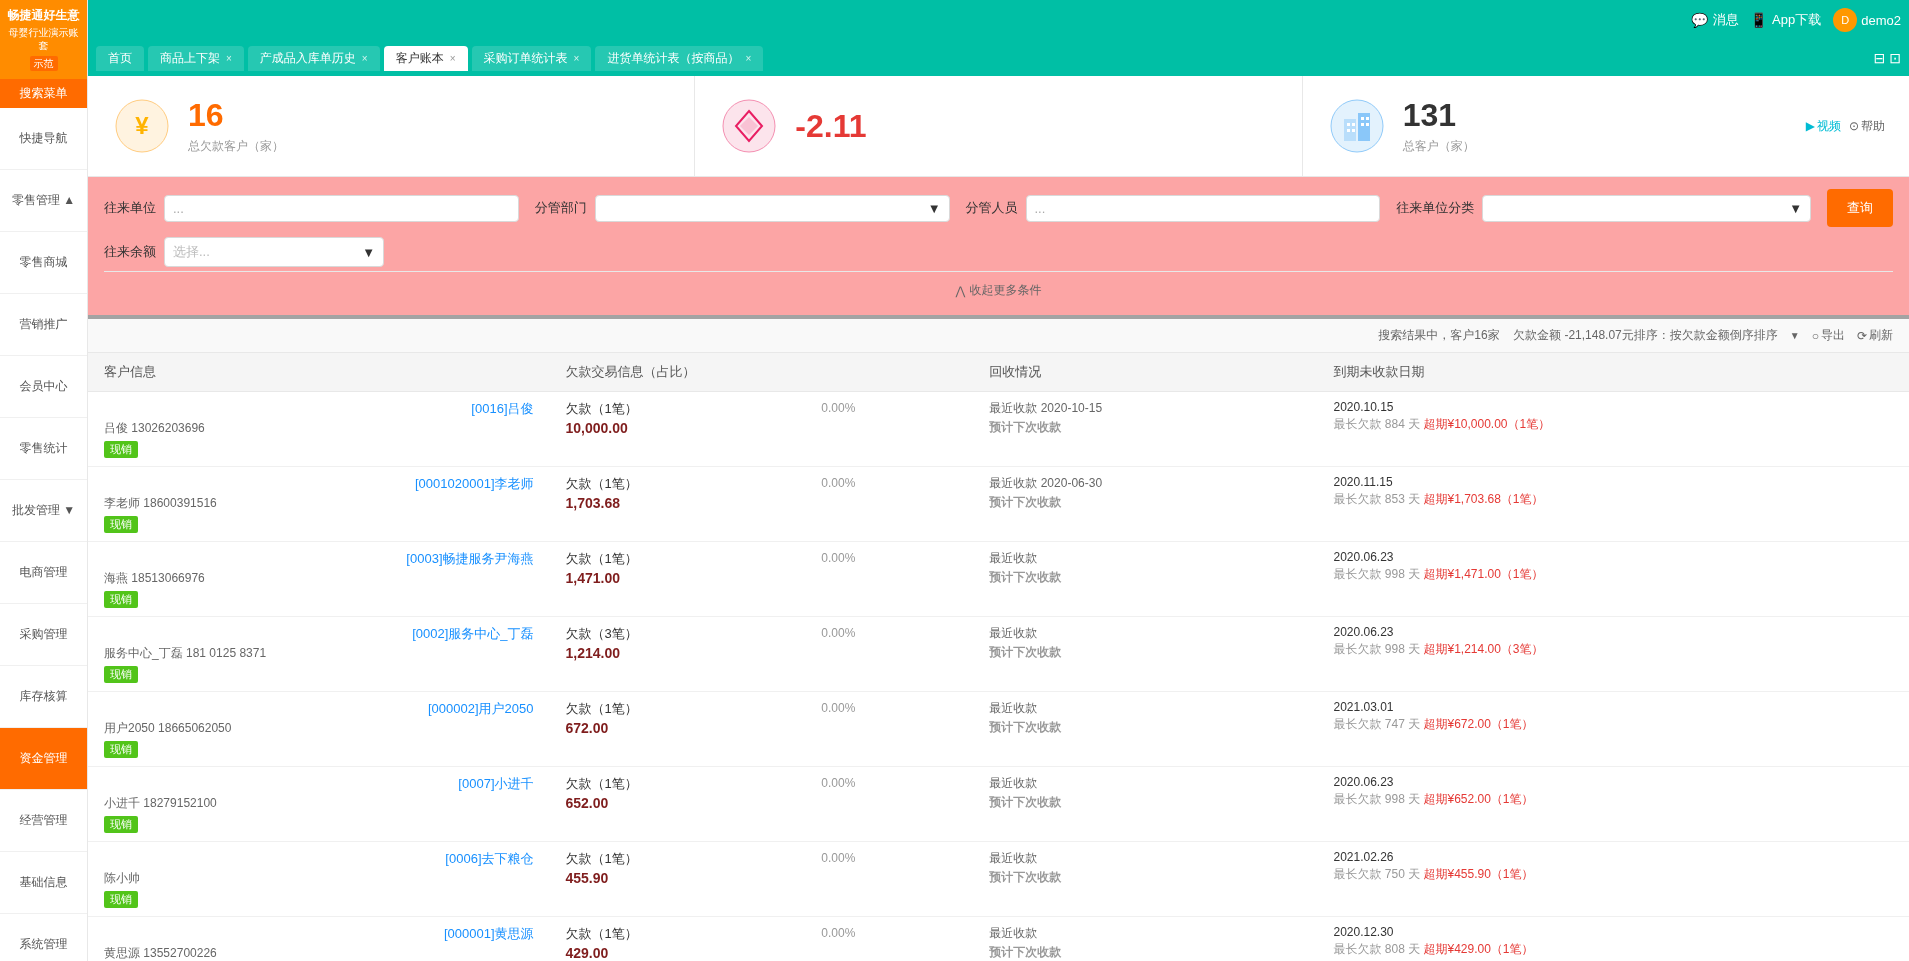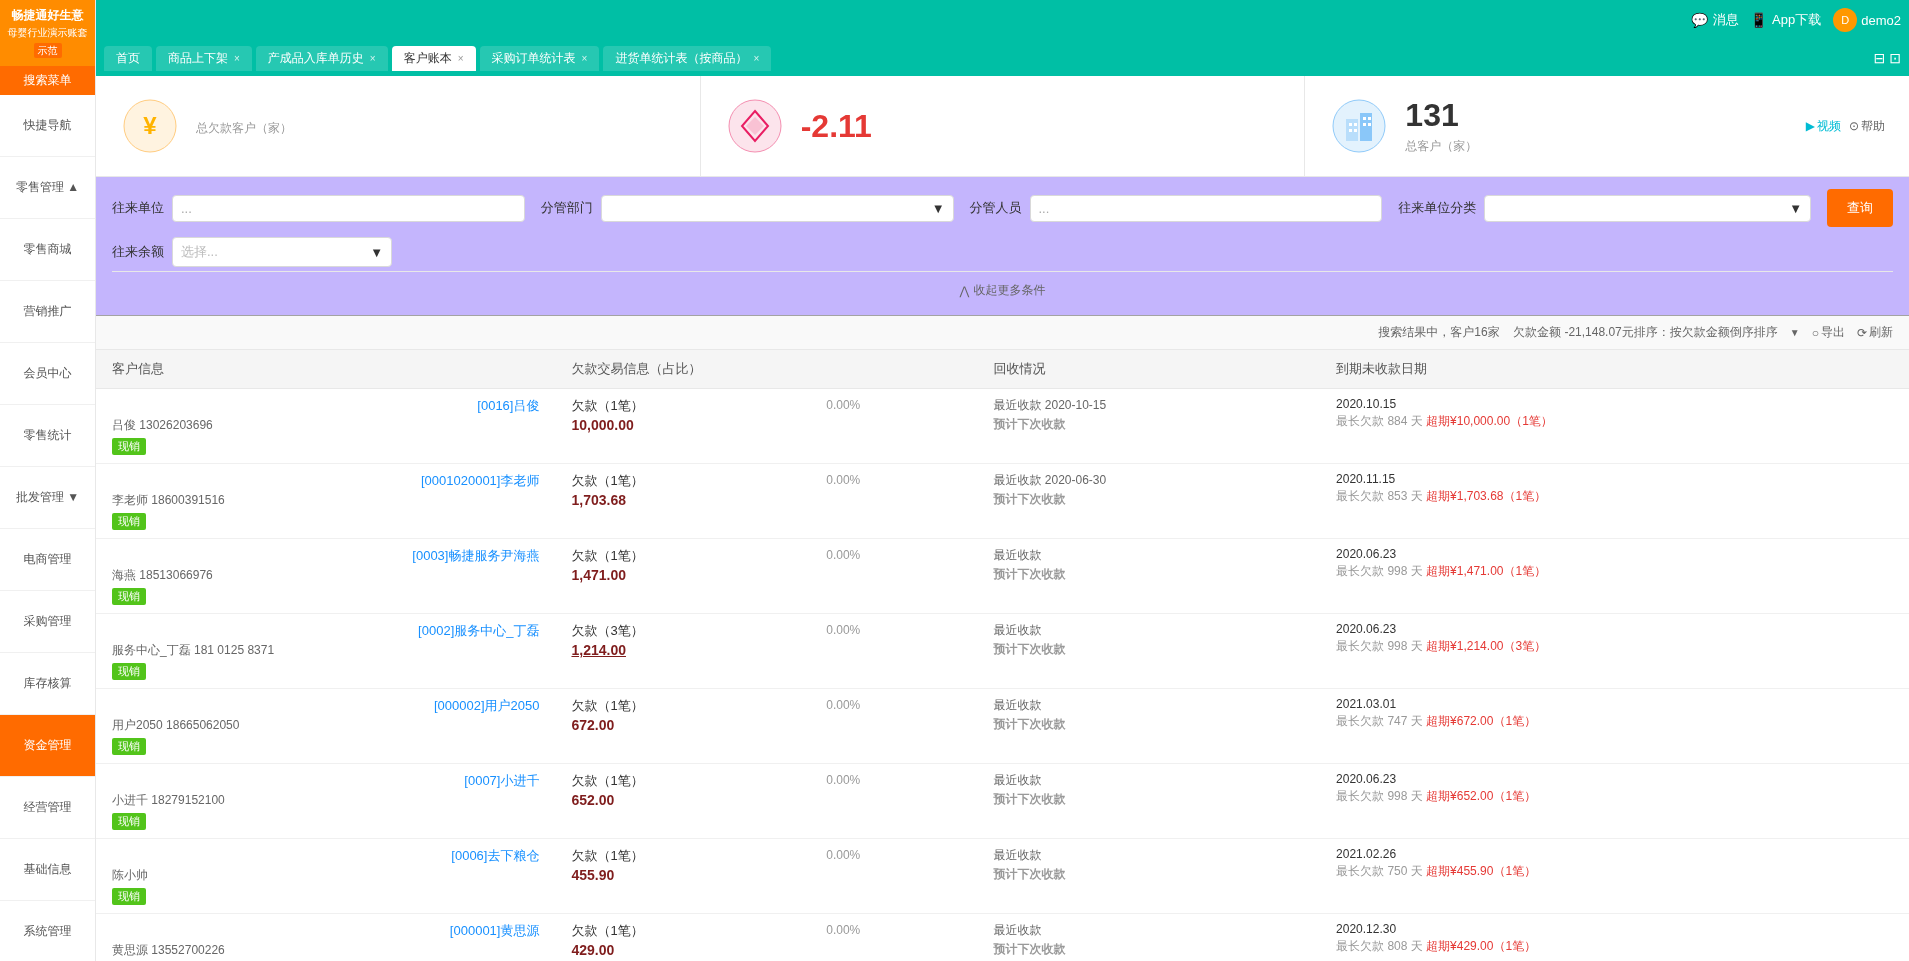--- a/index.html
+++ b/index.html
@@ -1,19 +1,19 @@
 <!DOCTYPE html>
 <html><head>
   <meta charset="utf-8">
   <style>
     * { box-sizing: border-box; margin: 0; padding: 0; }
     body { font-family: 'Microsoft YaHei', Arial, sans-serif; font-size: 13px; background: #f5f5f5; color: #333; display: flex; height: 100vh; overflow: hidden; }
 
     
-    .sidebar { width: 96px; background: #fff; border-right: 1px solid #e8e8e8; display: flex; flex-direction: column; flex-shrink: 0; height: 100vh; overflow-y: auto; }
+    .sidebar { width: 88px; background: #fff; border-right: 1px solid #e8e8e8; display: flex; flex-direction: column; flex-shrink: 0; height: 100vh; overflow-y: auto; }
     .sidebar-logo { background: #ff8c00; padding: 8px 4px; text-align: center; color: #fff; font-size: 11px; line-height: 1.3; }
     .sidebar-logo .logo-title { font-size: 12px; font-weight: bold; }
     .sidebar-search { background: #ff6b00; color: #fff; padding: 6px 4px; text-align: center; font-size: 12px; cursor: pointer; }
     .sidebar-nav-item { padding: 22px 4px; text-align: center; font-size: 12px; color: #555; cursor: pointer; border-bottom: 1px solid #f0f0f0; }
     .sidebar-nav-item.active { background: #ff6b00; color: #fff; }
 
     
     .main { flex: 1; display: flex; flex-direction: column; overflow: hidden; }
 
     
@@ -42,21 +42,21 @@
     .stat-info { flex: 1; }
     .stat-value { font-size: 32px; font-weight: bold; }
     .stat-value.red { color: #e53935; }
     .stat-value.orange { color: #ff6b00; }
     .stat-value.dark { color: #333; }
     .stat-label { font-size: 12px; color: #999; margin-top: 4px; }
     .stat-card-actions { margin-left: auto; display: flex; gap: 8px; font-size: 12px; color: #666; }
     .stat-card-actions span { cursor: pointer; display: flex; align-items: center; gap: 2px; }
 
     
-    .filter-area { padding: 12px 16px; background: #c4b5fd; border-bottom: 1px solid #a3a3a3; }
+    .filter-area { padding: 12px 16px; background: #fca5a5; border-bottom: 4px solid #a3a3a3; }
     .filter-row { display: flex; align-items: center; gap: 16px; margin-bottom: 10px; }
     .filter-item { display: flex; align-items: center; gap: 8px; flex: 1; }
     .filter-label { font-size: 13px; color: #333; white-space: nowrap; }
     .filter-input { flex: 1; border: 1px solid #d9d9d9; border-radius: 4px; padding: 5px 8px; font-size: 13px; display: flex; align-items: center; justify-content: space-between; cursor: pointer; background: #fff; min-width: 120px; }
     .filter-input .dots { color: #aaa; }
     .filter-select { flex: 1; border: 1px solid #d9d9d9; border-radius: 4px; padding: 5px 8px; font-size: 13px; display: flex; align-items: center; justify-content: space-between; cursor: pointer; background: #fff; }
     .search-btn { background: #ff6b00; color: #fff; border: none; padding: 10px 20px; border-radius: 4px; cursor: pointer; font-size: 13px; }
     .collapse-btn { display: flex; align-items: center; justify-content: center; gap: 4px; font-size: 12px; color: #666; cursor: pointer; padding: 4px; }
 
     
@@ -173,20 +173,21 @@
     <div class="stats-row">
 
       <div class="stat-card">
         <div class="stat-icon">
           <svg viewBox="0 0 54 54" fill="none">
             <circle cx="27" cy="27" r="26" fill="#fff3e0" stroke="#ffcc80" stroke-width="1"></circle>
             <text x="27" y="35" text-anchor="middle" font-size="24" fill="#ffb300" font-weight="bold">¥</text>
           </svg>
         </div>
         <div class="stat-info">
+          <div class="stat-value orange">16</div>
           <div class="stat-label">总欠款客户（家）</div>
         </div>
       </div>
 
       <div class="stat-card">
         <div class="stat-icon">
           <svg viewBox="0 0 54 54" fill="none">
             <circle cx="27" cy="27" r="26" fill="#fce4ec" stroke="#f48fb1" stroke-width="1"></circle>
             <polygon points="27,12 40,27 27,42 14,27" fill="none" stroke="#e91e63" stroke-width="2"></polygon>
             <polygon points="27,18 36,27 27,36 18,27" fill="#f48fb1" opacity="0.4"></polygon>
@@ -381,21 +382,21 @@
       </td>
     </tr>
             <tr>
       <td>
         <div class="customer-name">[0002]服务中心_丁磊</div>
         <div class="customer-meta">服务中心_丁磊  181 0125 8371</div>
         <span class="tag">现销</span>
       </td>
       <td>
         <div class="debt-count">欠款（3笔）</div>
-        <div class="debt-amount" style="cursor:pointer;text-decoration:underline;">1,214.00</div>
+        <div class="debt-amount" style="cursor:pointer;">1,214.00</div>
       </td>
       <td>
         <span class="debt-ratio">0.00%</span>
       </td>
       <td>
         <div class="collection-date">最近收款</div>
         <div class="collection-next">预计下次收款</div>
       </td>
       <td>
         <div class="overdue-date">2020.06.23</div>

